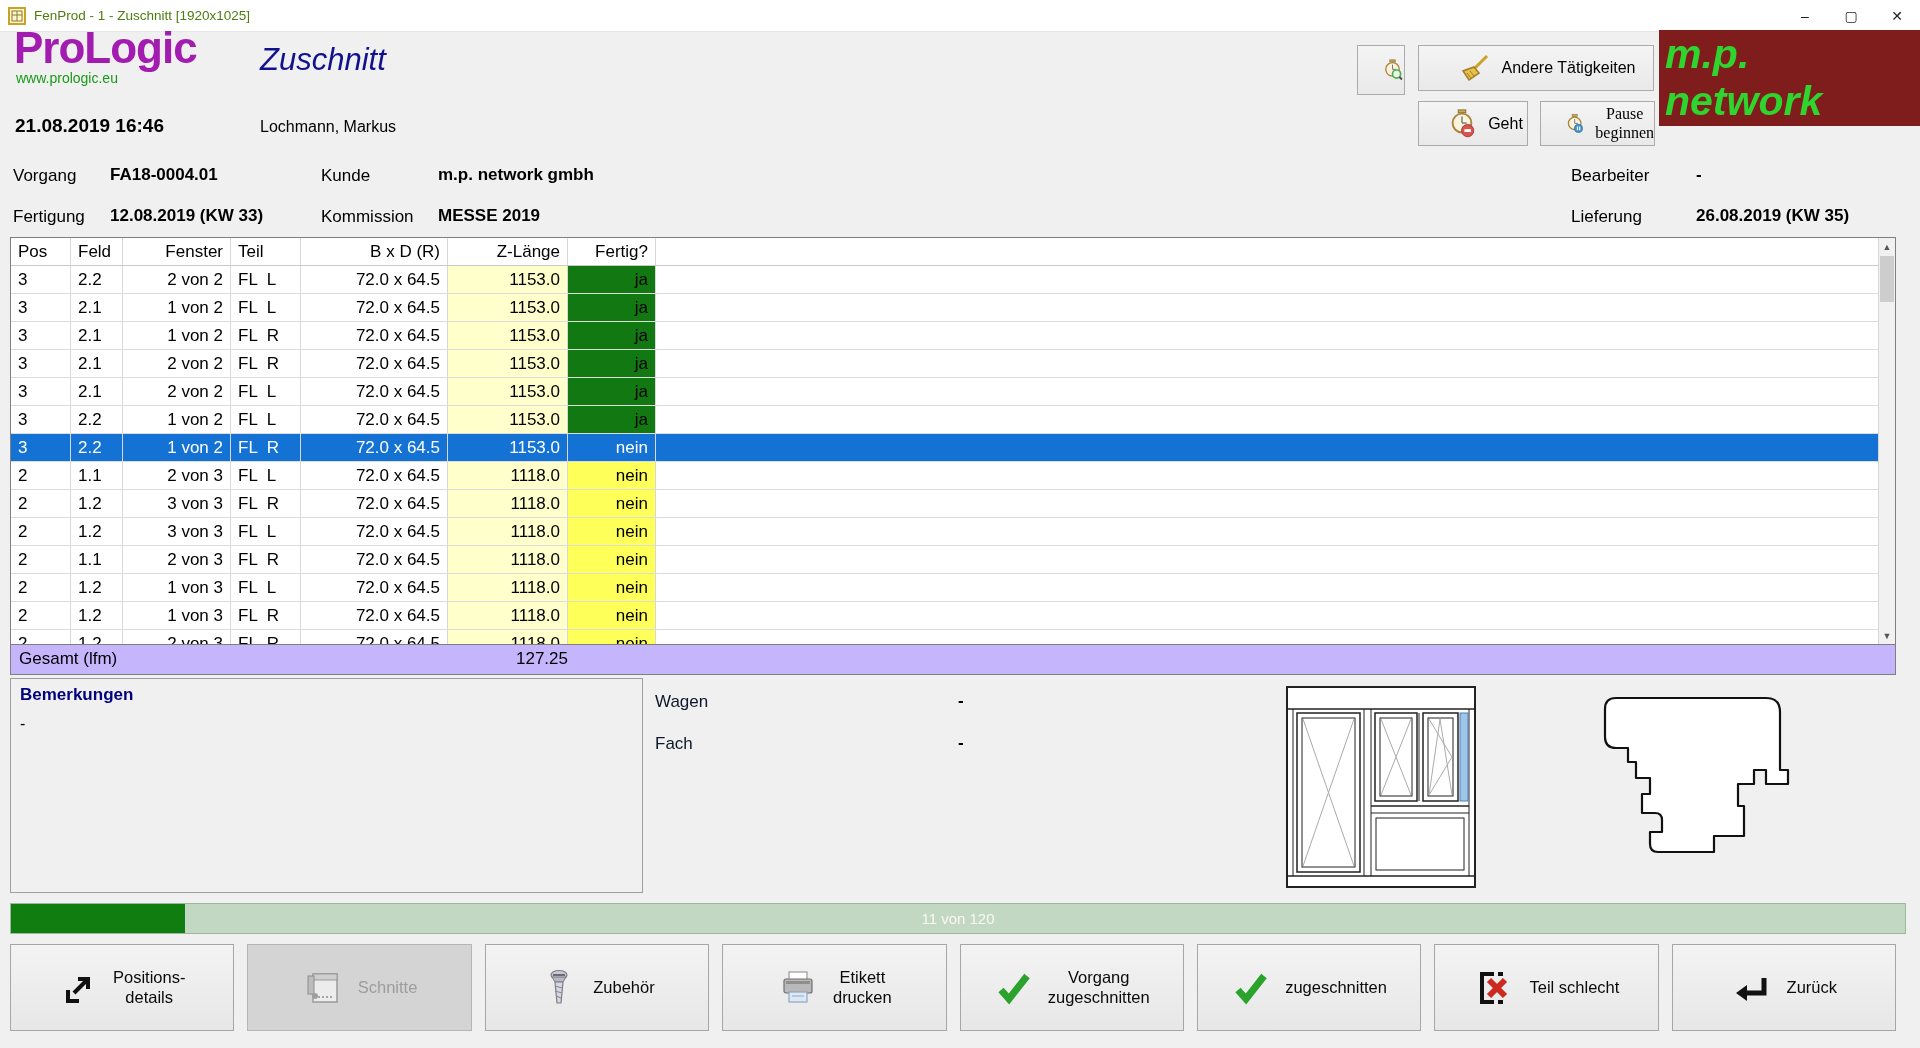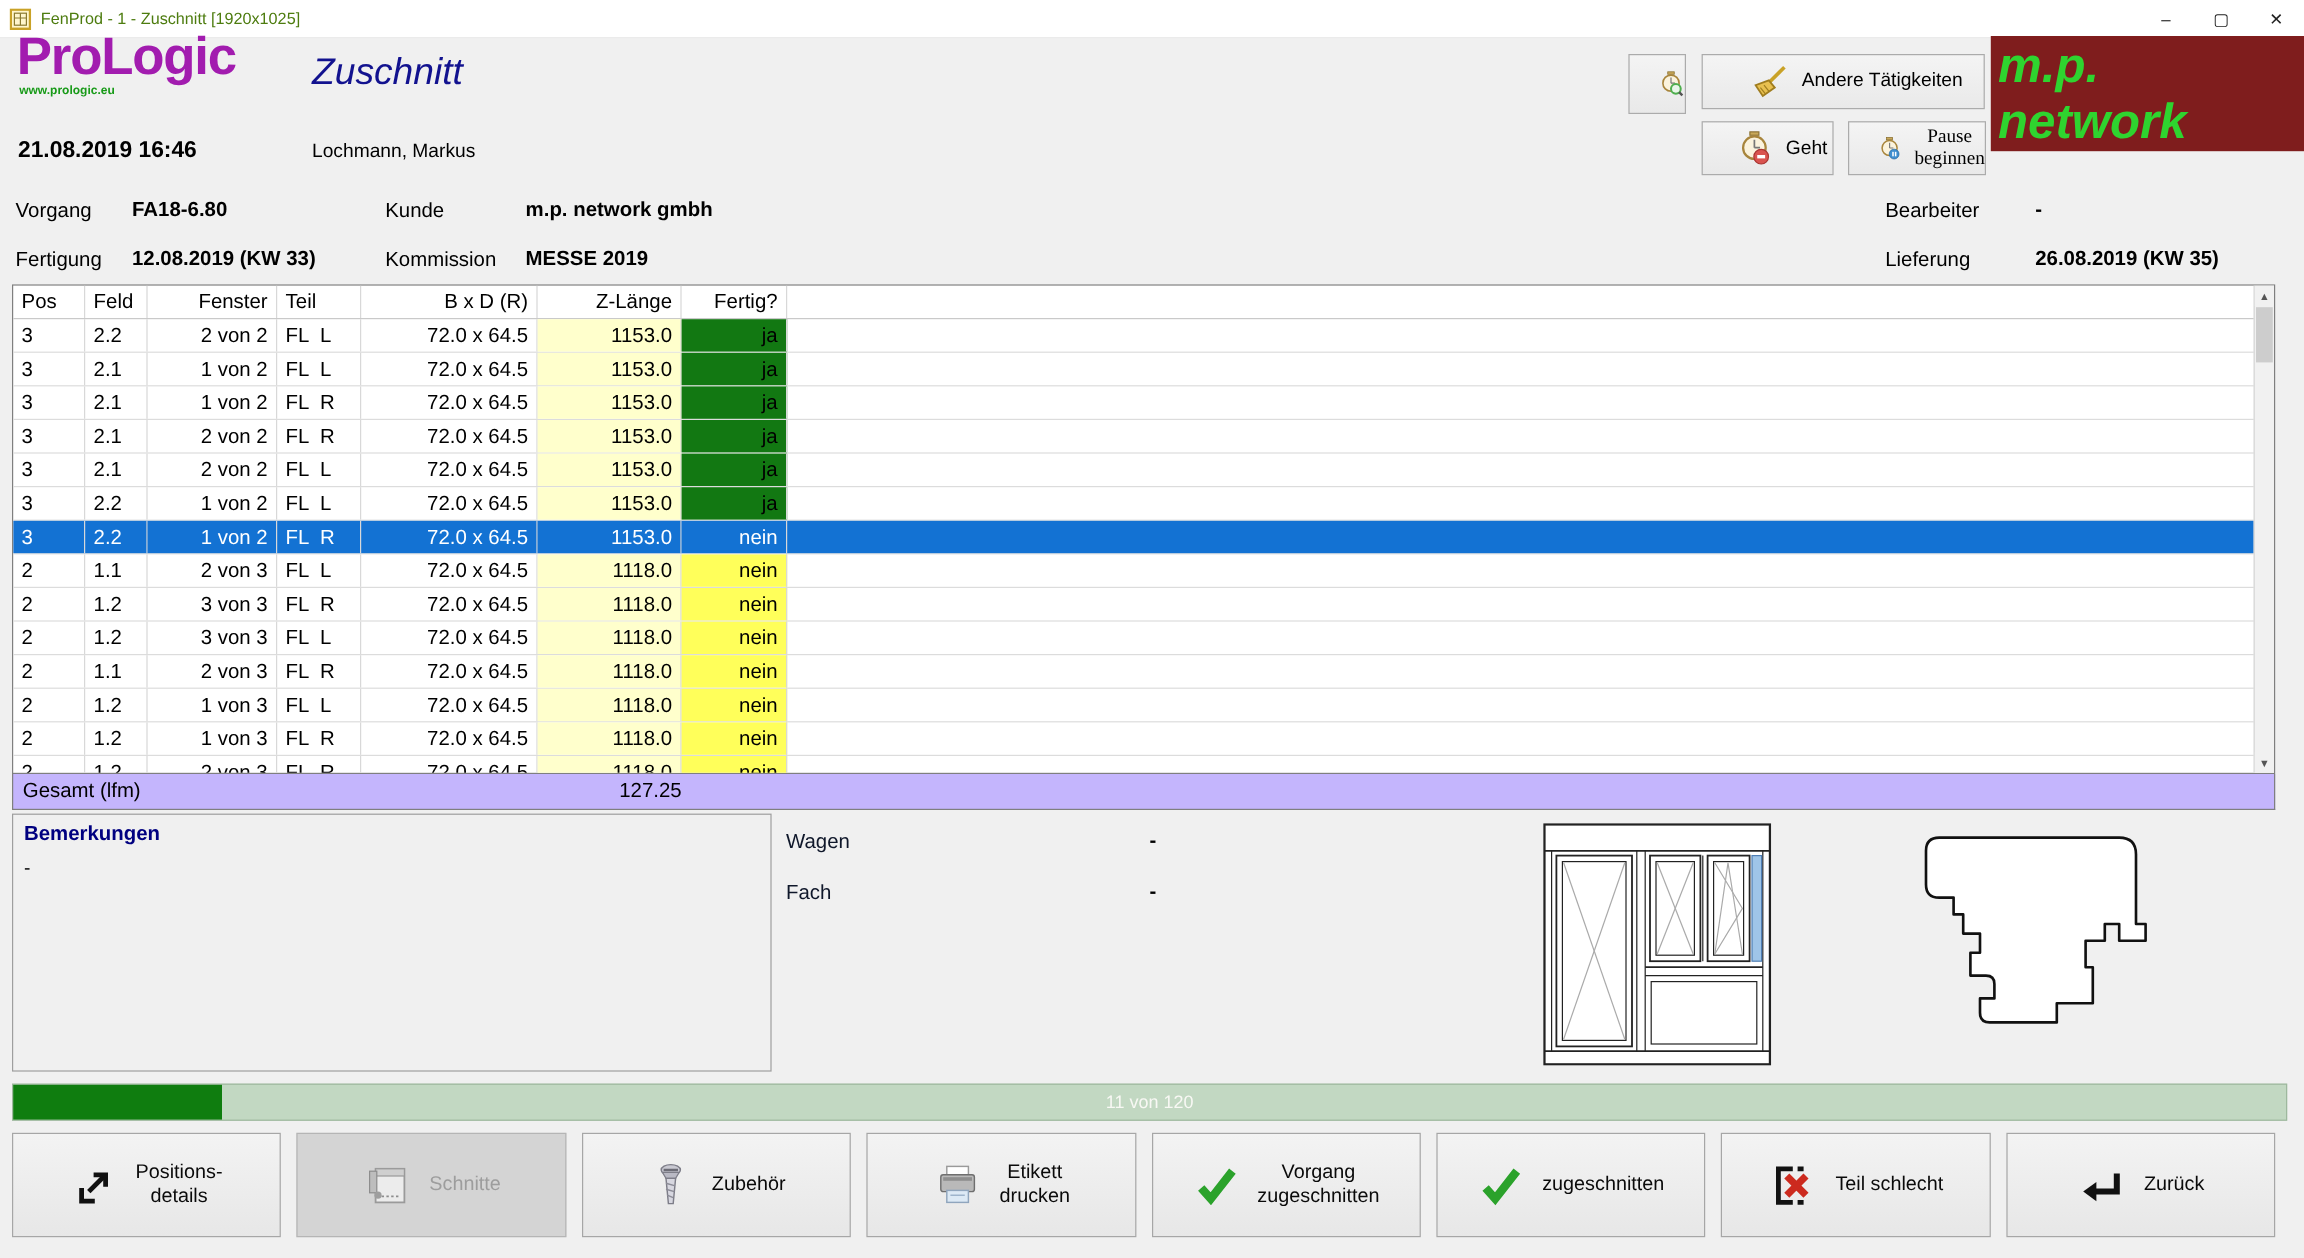--- a/index.html
+++ b/index.html
@@ -9,21 +9,21 @@
   
   .titlebar { position:absolute; left:0; top:0; width:1920px; height:32px; background:#ffffff; border-bottom:1px solid #e6e6e6; display:flex; align-items:center; }
   .titlebar .appicon { margin-left:8px; width:18px; height:18px; }
   .titlebar .title { margin-left:8px; font-size:13.5px; color:#4d7c0f; }
   .wincontrols { position:absolute; right:0; top:0; height:32px; display:flex; }
   .winbtn { width:46px; height:32px; display:flex; align-items:center; justify-content:center; font-size:14px; color:#222; cursor:default; }
 
   
   .prologic { position:absolute; left:14px; top:26px; }
   .prologic .big { font-size:44px; font-weight:bold; color:#a21caf; letter-spacing:-1px; line-height:1.0; }
-  .prologic .url { font-size:10px; font-weight:bold; color:#189a18; margin-top:0px; margin-left:2px; }
+  .prologic .url { font-size:14px; font-weight:normal; color:#189a18; margin-top:0px; margin-left:2px; }
   .pagetitle { position:absolute; left:260px; top:42px; font-size:31px; font-style:italic; color:#12128f; }
   .datetime { position:absolute; left:15px; top:115px; font-size:19px; font-weight:bold; color:#000; }
   .username { position:absolute; left:260px; top:118px; font-size:16px; color:#000; }
   .mpnetwork { position:absolute; left:1659px; top:30px; background:#7f1d1d; padding:1px 6px; font-size:41px; font-weight:bold; font-style:italic; color:#2fd42f; letter-spacing:0px; }
 
   .topbtn { position:absolute; background:linear-gradient(#f4f4f4,#e9e9e9); border:1px solid #ababab; display:flex; align-items:center; justify-content:center; gap:10px; font-size:16px; color:#000; cursor:default;padding-left:23px; }
   .btn-timer-zoom { left:1357px; top:45px; width:48px; height:50px; }
   .btn-andere { left:1418px; top:45px; width:236px; height:46px; }
   .btn-geht { left:1418px; top:101px; width:110px; height:45px; }
   .btn-pause { left:1540px; top:101px; width:115px; height:45px;font-family:Liberation Serif, serif; }
@@ -152,21 +152,21 @@
       <line x1="17" y1="16" x2="22" y2="16" stroke="#777" stroke-width="1.5"></line>
       <circle cx="23" cy="24" r="6.5" fill="#3e8ed0" stroke="#2a6ba3" stroke-width="1"></circle>
       <rect x="20.5" y="21" width="2" height="6" fill="#ffffff"></rect>
       <rect x="24" y="21" width="2" height="6" fill="#ffffff"></rect>
     </svg>
     <span class="lbl2">Pause
 beginnen</span>
   </div>
 
   <div class="info-label" style="left:13px; top:166px;">Vorgang</div>
-  <div class="info-value" style="left:110px; top:165px;">FA18-6.80</div>
+  <div class="info-value" style="left:110px; top:165px;">FA18-0004.01</div>
   <div class="info-label" style="left:321px; top:166px;">Kunde</div>
   <div class="info-value" style="left:438px; top:165px;">m.p. network gmbh</div>
   <div class="info-label" style="left:1571px; top:166px;">Bearbeiter</div>
   <div class="info-value" style="left:1696px; top:165px;">-</div>
 
   <div class="info-label" style="left:13px; top:207px;">Fertigung</div>
   <div class="info-value" style="left:110px; top:206px;">12.08.2019 (KW 33)</div>
   <div class="info-label" style="left:321px; top:207px;">Kommission</div>
   <div class="info-value" style="left:438px; top:206px;">MESSE 2019</div>
   <div class="info-label" style="left:1571px; top:207px;">Lieferung</div>

